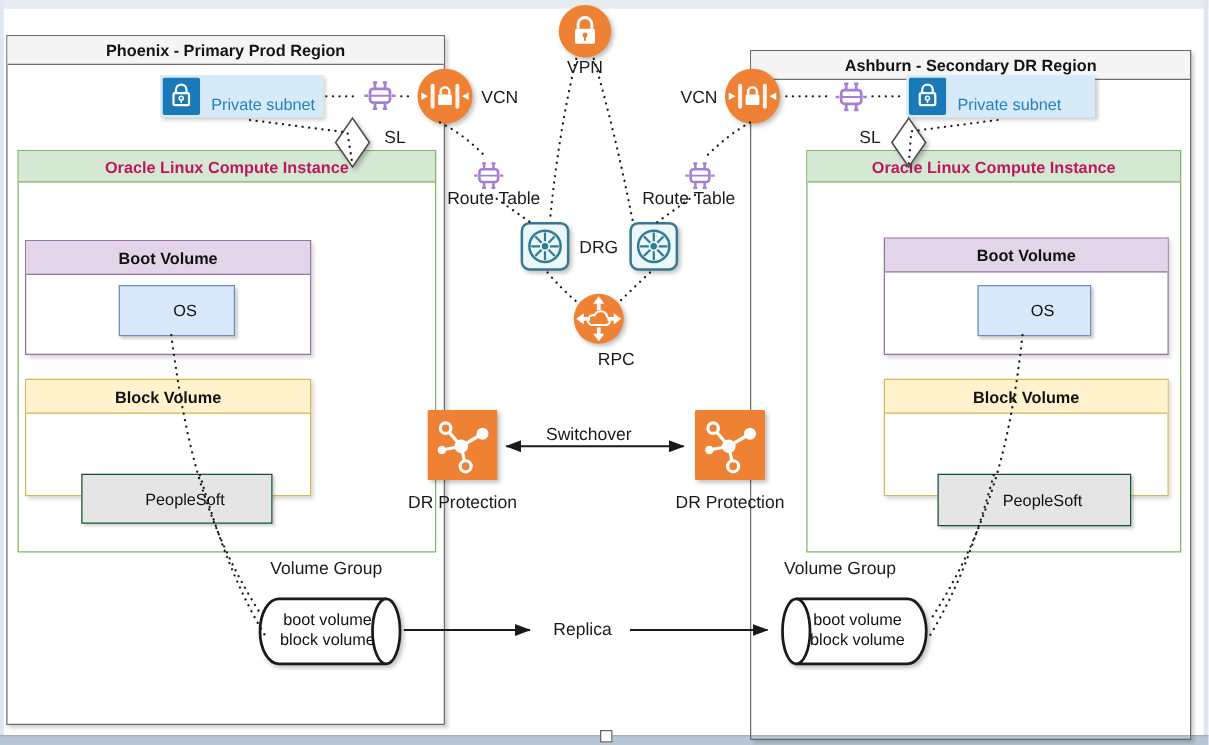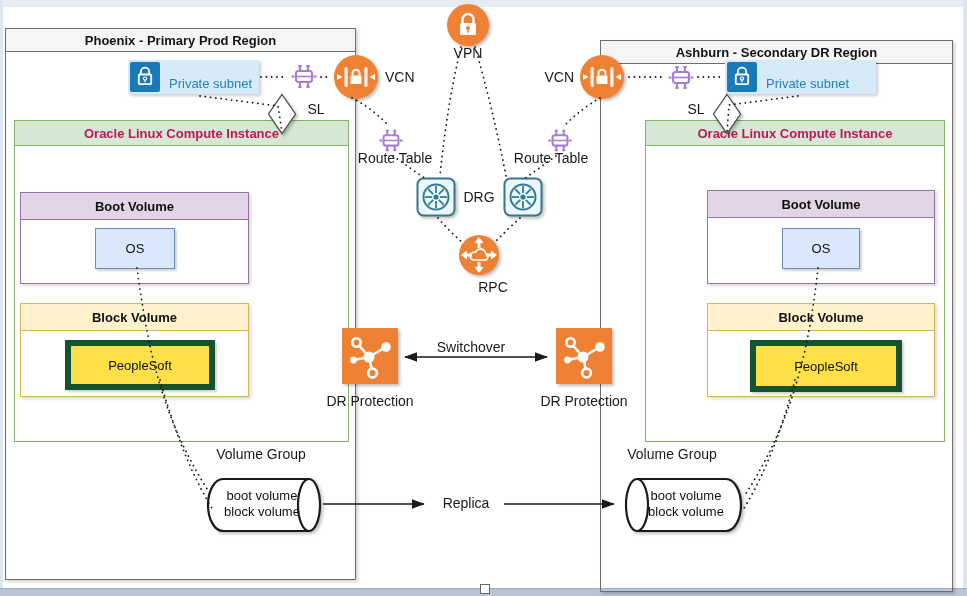--- a/index.html
+++ b/index.html
@@ -44,25 +44,25 @@
   .bootvol{border:1px solid #9673a6;}
   .bootvol .vol-h{background:#e1d5e7;border-bottom:1px solid #9673a6;}
   .l-bootvol{left:20px;top:192px;width:227px;height:90px;}
   .r-bootvol{left:707px;top:190px;width:226px;height:92px;}
   .blockvol{border:1px solid #d6b656;}
   .blockvol .vol-h{background:#fff2cc;border-bottom:1px solid #d6b656;}
   .l-blockvol{left:20px;top:303px;width:227px;height:92px;}
   .r-blockvol{left:707px;top:303px;width:226px;height:92px;}
 
   .inner-node{display:flex;align-items:center;justify-content:center;font-size:13px;color:#111;
-              box-shadow:2px 2px 2px rgba(0,0,0,.18);z-index:7;}
+              box-shadow:2px 2px 2px rgba(0,0,0,.18);z-index:7;padding-left:13px;}
   .os{background:#dae8fc;border:1px solid #6c8ebf;}
   .l-os{left:95px;top:228px;width:78px;height:39px;}
   .r-os{left:782px;top:228px;width:76px;height:39px;}
-  .app{background:#fde047;border:6px solid #14532d;}
+  .app{background:#e5e5e5;border:1px solid #14532d;margin-top:39px;}
   .l-app{left:65px;top:340px;width:138px;height:38px;}
   .r-app{left:750px;top:340px;width:140px;height:40px;}
 
   
   .lbl{font-size:14px;color:#1a1a1a;display:flex;align-items:center;justify-content:center;
        white-space:nowrap;z-index:20;}
   .lbl-vcn-l{left:385px;top:69px;width:40px;height:16px;justify-content:flex-start;}
   .lbl-vcn-r{left:534px;top:69px;width:40px;height:16px;justify-content:flex-end;}
   .lbl-vpn{left:446px;top:45px;width:44px;height:16px;}
   .lbl-sl-l{left:303px;top:101px;width:26px;height:16px;}

